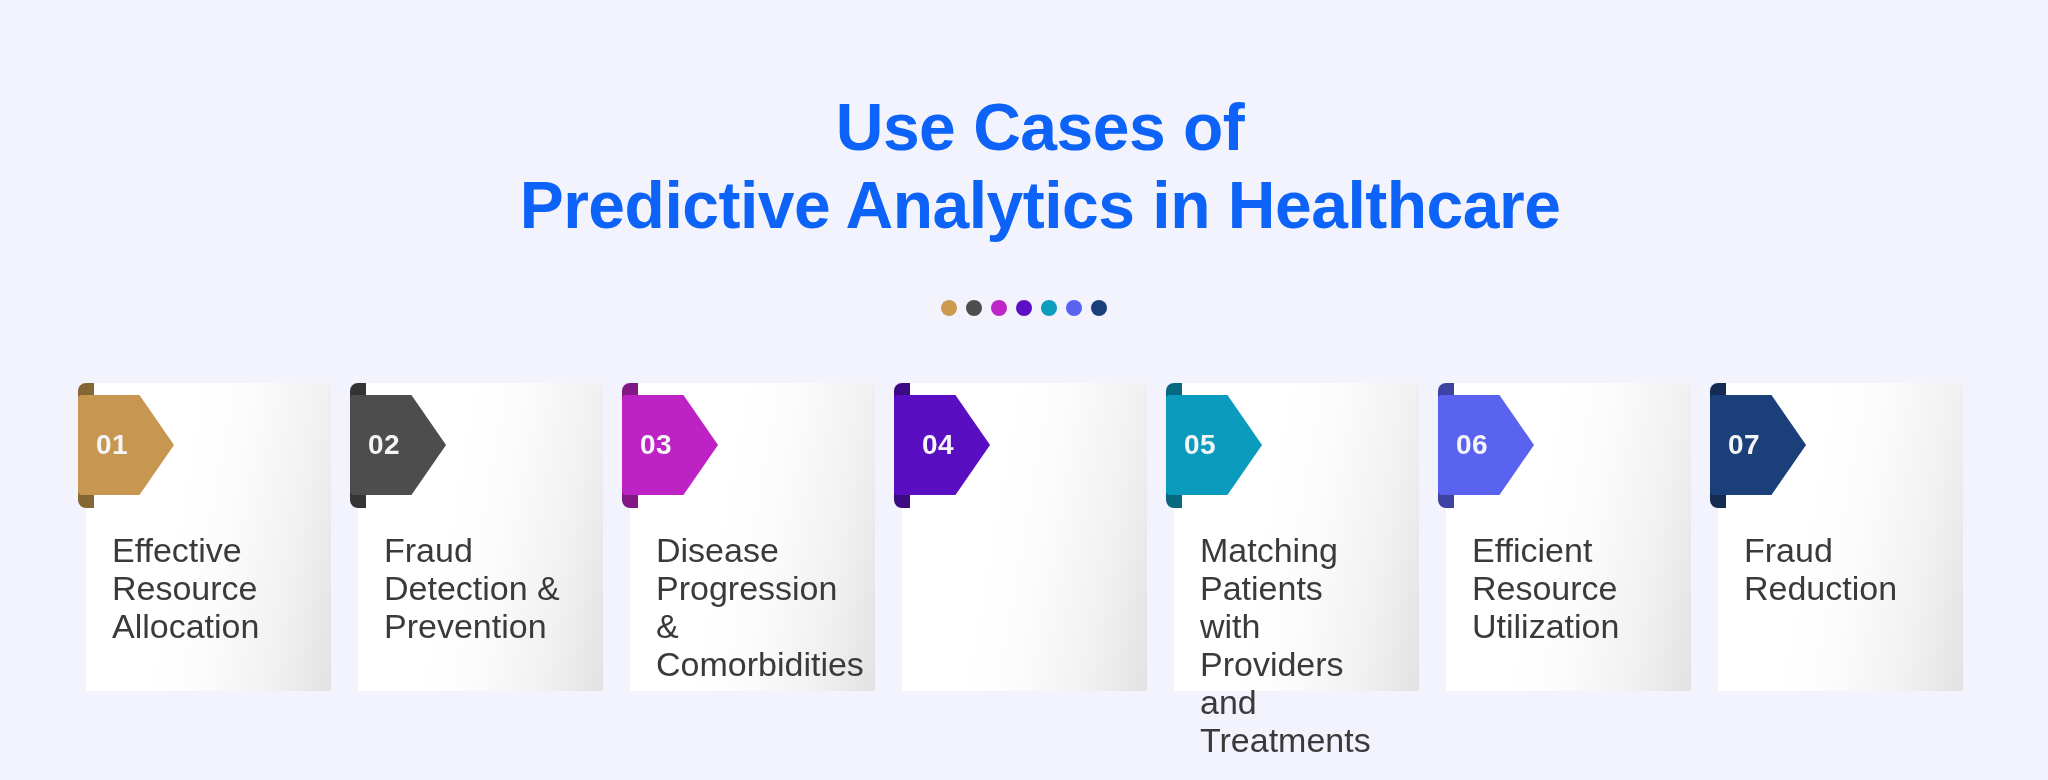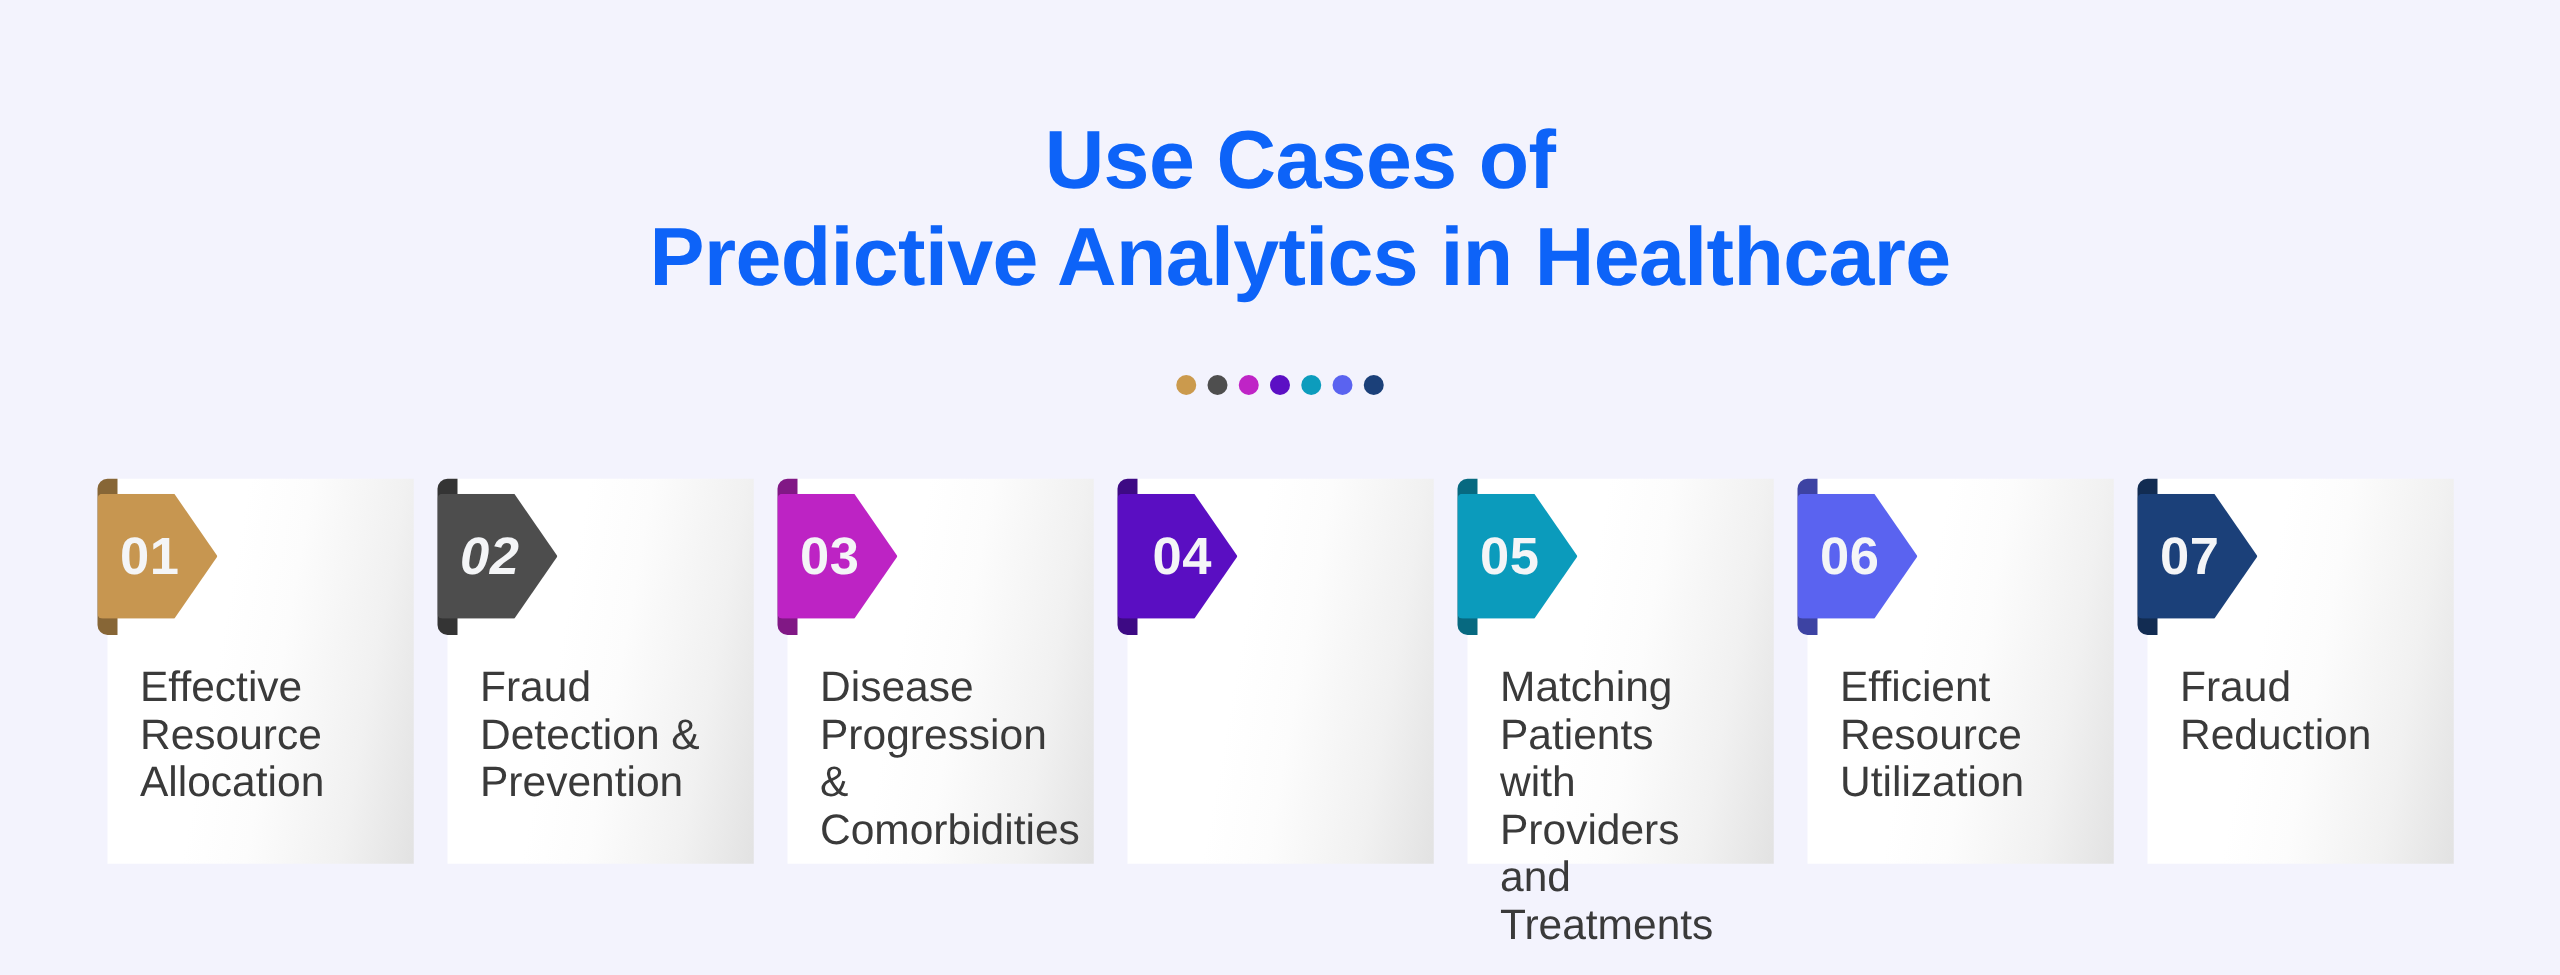--- a/index.html
+++ b/index.html
@@ -79,21 +79,21 @@
     left:-8px; top:12px;
     width:96px; height:100px;
     display:flex;
     align-items:center;
     padding-left:18px;
     border-radius:4px 0 0 4px;
     -webkit-clip-path:polygon(0 0, 64% 0, 100% 50%, 64% 100%, 0 100%);
     clip-path:polygon(0 0, 64% 0, 100% 50%, 64% 100%, 0 100%);
   }
   .ribbon-num {
-    font-size:42px;
+    font-size:28px;
     font-weight:bold;
     color:#f4f5f7;
     letter-spacing:0.5px;
     line-height:1;
   }
 
   .card-text {
     position:absolute;
     left:26px; top:148px;
     width:190px;
@@ -129,21 +129,21 @@
       <div class="ribbon" style="background: rgb(199, 150, 80);">
         <span class="ribbon-num">01</span>
       </div>
       <div class="card-text">Effective
 Resource
 Allocation</div>
     </div>
 
     <div class="card h2">
       <span class="ribbon-tail" style="background: rgb(77, 77, 77);"></span>
-      <div class="ribbon" style="background: rgb(77, 77, 77); font-style: italic;">
+      <div class="ribbon" style="background: rgb(77, 77, 77);">
         <span class="ribbon-num">02</span>
       </div>
       <div class="card-text">Fraud
 Detection &amp;
 Prevention</div>
     </div>
 
     <div class="card h1">
       <span class="ribbon-tail" style="background: rgb(189, 35, 196);"></span>
       <div class="ribbon" style="background: rgb(189, 35, 196);">

